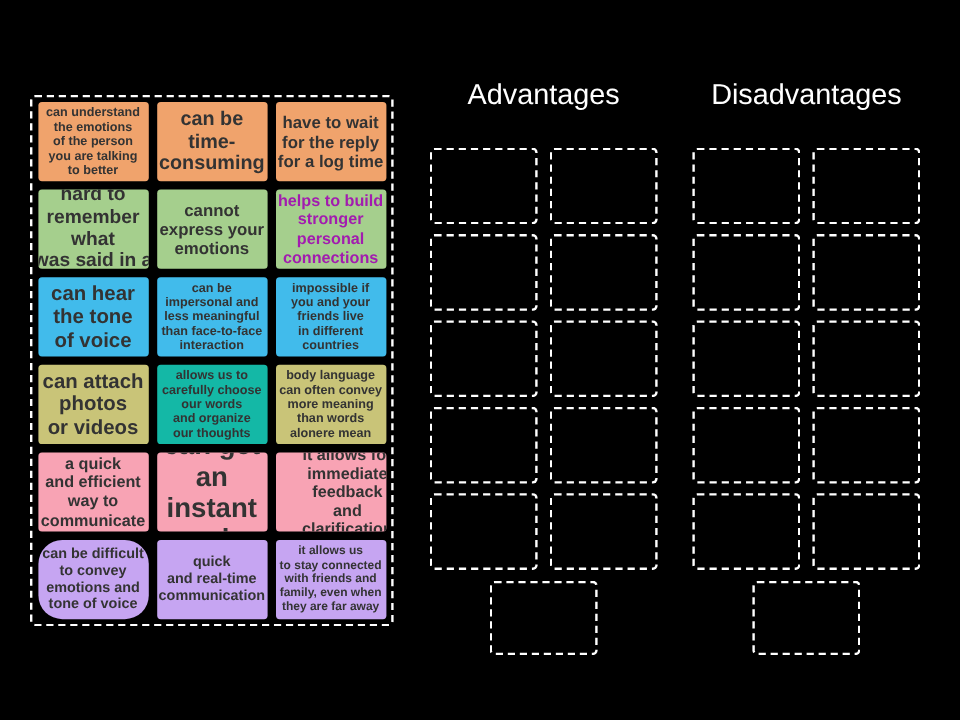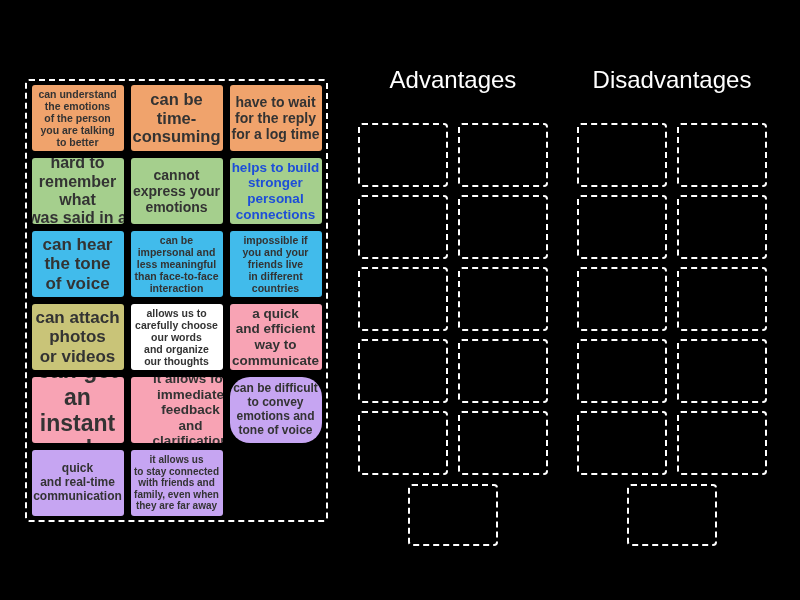--- a/index.html
+++ b/index.html
@@ -79,21 +79,21 @@
 remember what
 was said in a
 conversation</span>
       </div>
       <div class="card" style="background: rgb(165, 207, 141);">
         <span class="card-text" style="font-size: 14px; color: rgb(51, 51, 51);">cannot
 express your
 emotions</span>
       </div>
       <div class="card" style="background: rgb(165, 207, 141);">
-        <span class="card-text" style="font-size: 13.5px; color: #1d4ed8;">helps to build
+        <span class="card-text" style="font-size: 13.5px; color: #a21caf;">helps to build
 stronger
 personal
 connections</span>
       </div>
       <div class="card" style="background: rgb(65, 187, 235);">
         <span class="card-text" style="font-size: 17px; color: rgb(51, 51, 51);">can hear
 the tone
 of voice</span>
       </div>
       <div class="card" style="background: rgb(65, 187, 235);">
@@ -108,26 +108,33 @@
 you and your
 friends live
 in different
 countries</span>
       </div>
       <div class="card" style="background: rgb(201, 196, 120);">
         <span class="card-text" style="font-size: 17px; color: rgb(51, 51, 51);">can attach
 photos
 or videos</span>
       </div>
-      <div class="card" style="background: #ffffff;">
+      <div class="card" style="background: #14b8a6;">
         <span class="card-text" style="font-size: 10.5px; color: rgb(51, 51, 51);">allows us to
 carefully choose
 our words
 and organize
 our thoughts</span>
+      </div>
+      <div class="card" style="background: rgb(201, 196, 120);">
+        <span class="card-text" style="font-size: 10.5px; color: rgb(51, 51, 51);">body language
+can often convey
+more meaning
+than words
+alonere mean</span>
       </div>
       <div class="card" style="background: rgb(248, 163, 180);">
         <span class="card-text" style="font-size: 13.5px; color: rgb(51, 51, 51);">a quick
 and efficient
 way to
 communicate</span>
       </div>
       <div class="card" style="background: rgb(248, 163, 180);">
         <span class="card-text" style="font-size: 23px; color: rgb(51, 51, 51);">can get
 an instant

